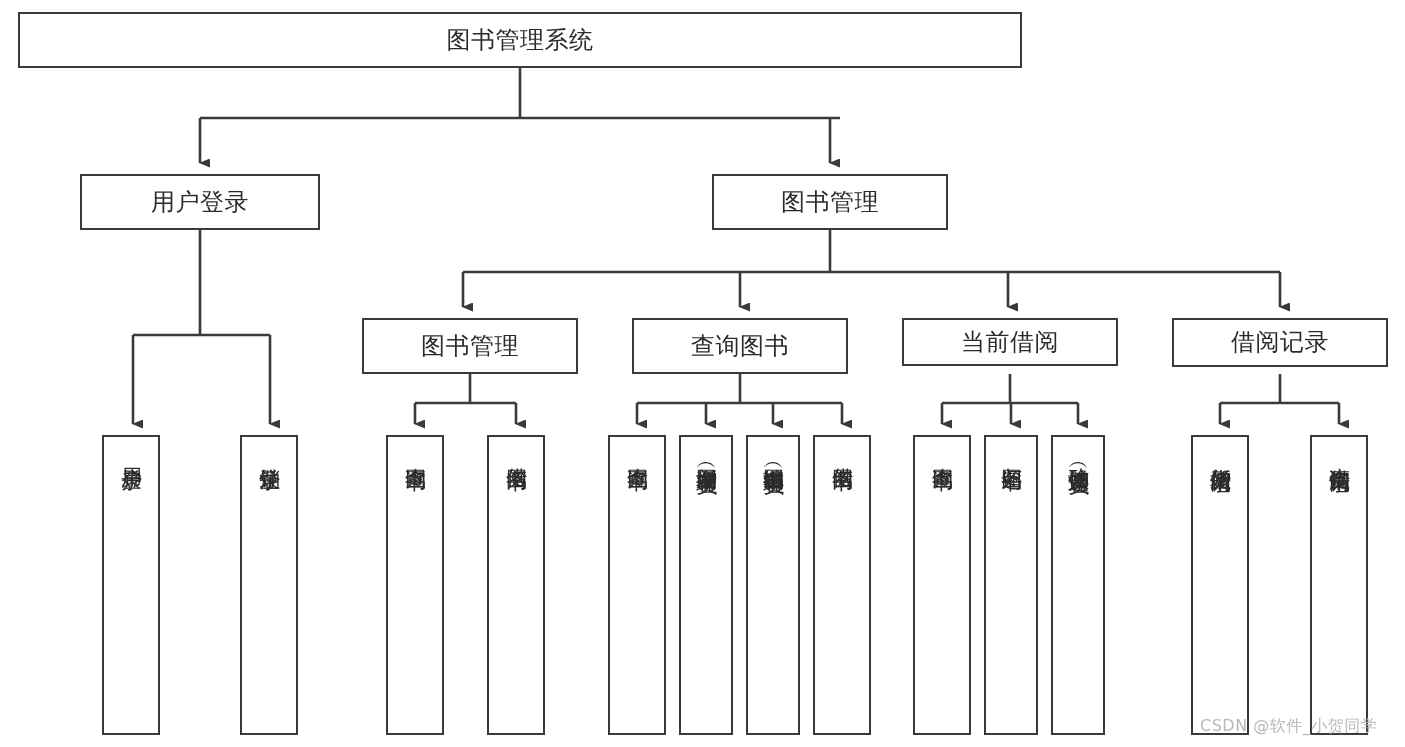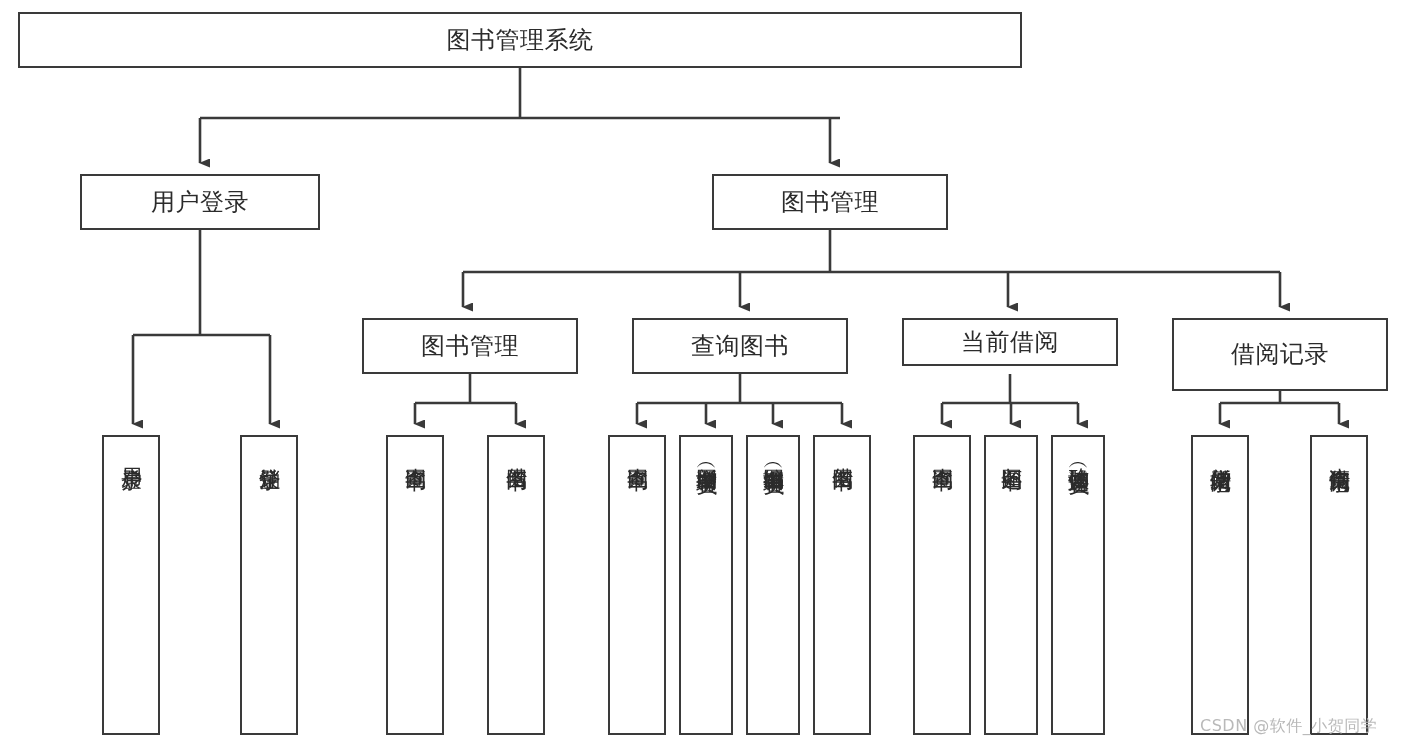--- a/index.html
+++ b/index.html
@@ -130,21 +130,21 @@
 
   <div class="node horiz" style="left:362px;top:318px;width:216px;height:56px;">
     <span>图书管理</span>
   </div>
   <div class="node horiz" style="left:632px;top:318px;width:216px;height:56px;">
     <span>查询图书</span>
   </div>
   <div class="node horiz" style="left:902px;top:318px;width:216px;height:48px;">
     <span>当前借阅</span>
   </div>
-  <div class="node horiz" style="left:1172px;top:318px;width:216px;height:73px;">
+  <div class="node horiz" style="left:1172px;top:318px;width:216px;height:49px;">
     <span>借阅记录</span>
   </div>
 
   <div class="node vert" style="left:102px;top:435px;width:58px;height:300px;">
     <span class="vlabel">用户登录</span>
   </div>
   <div class="node vert" style="left:240px;top:435px;width:58px;height:300px;">
     <span class="vlabel">注销登录</span>
   </div>
 

